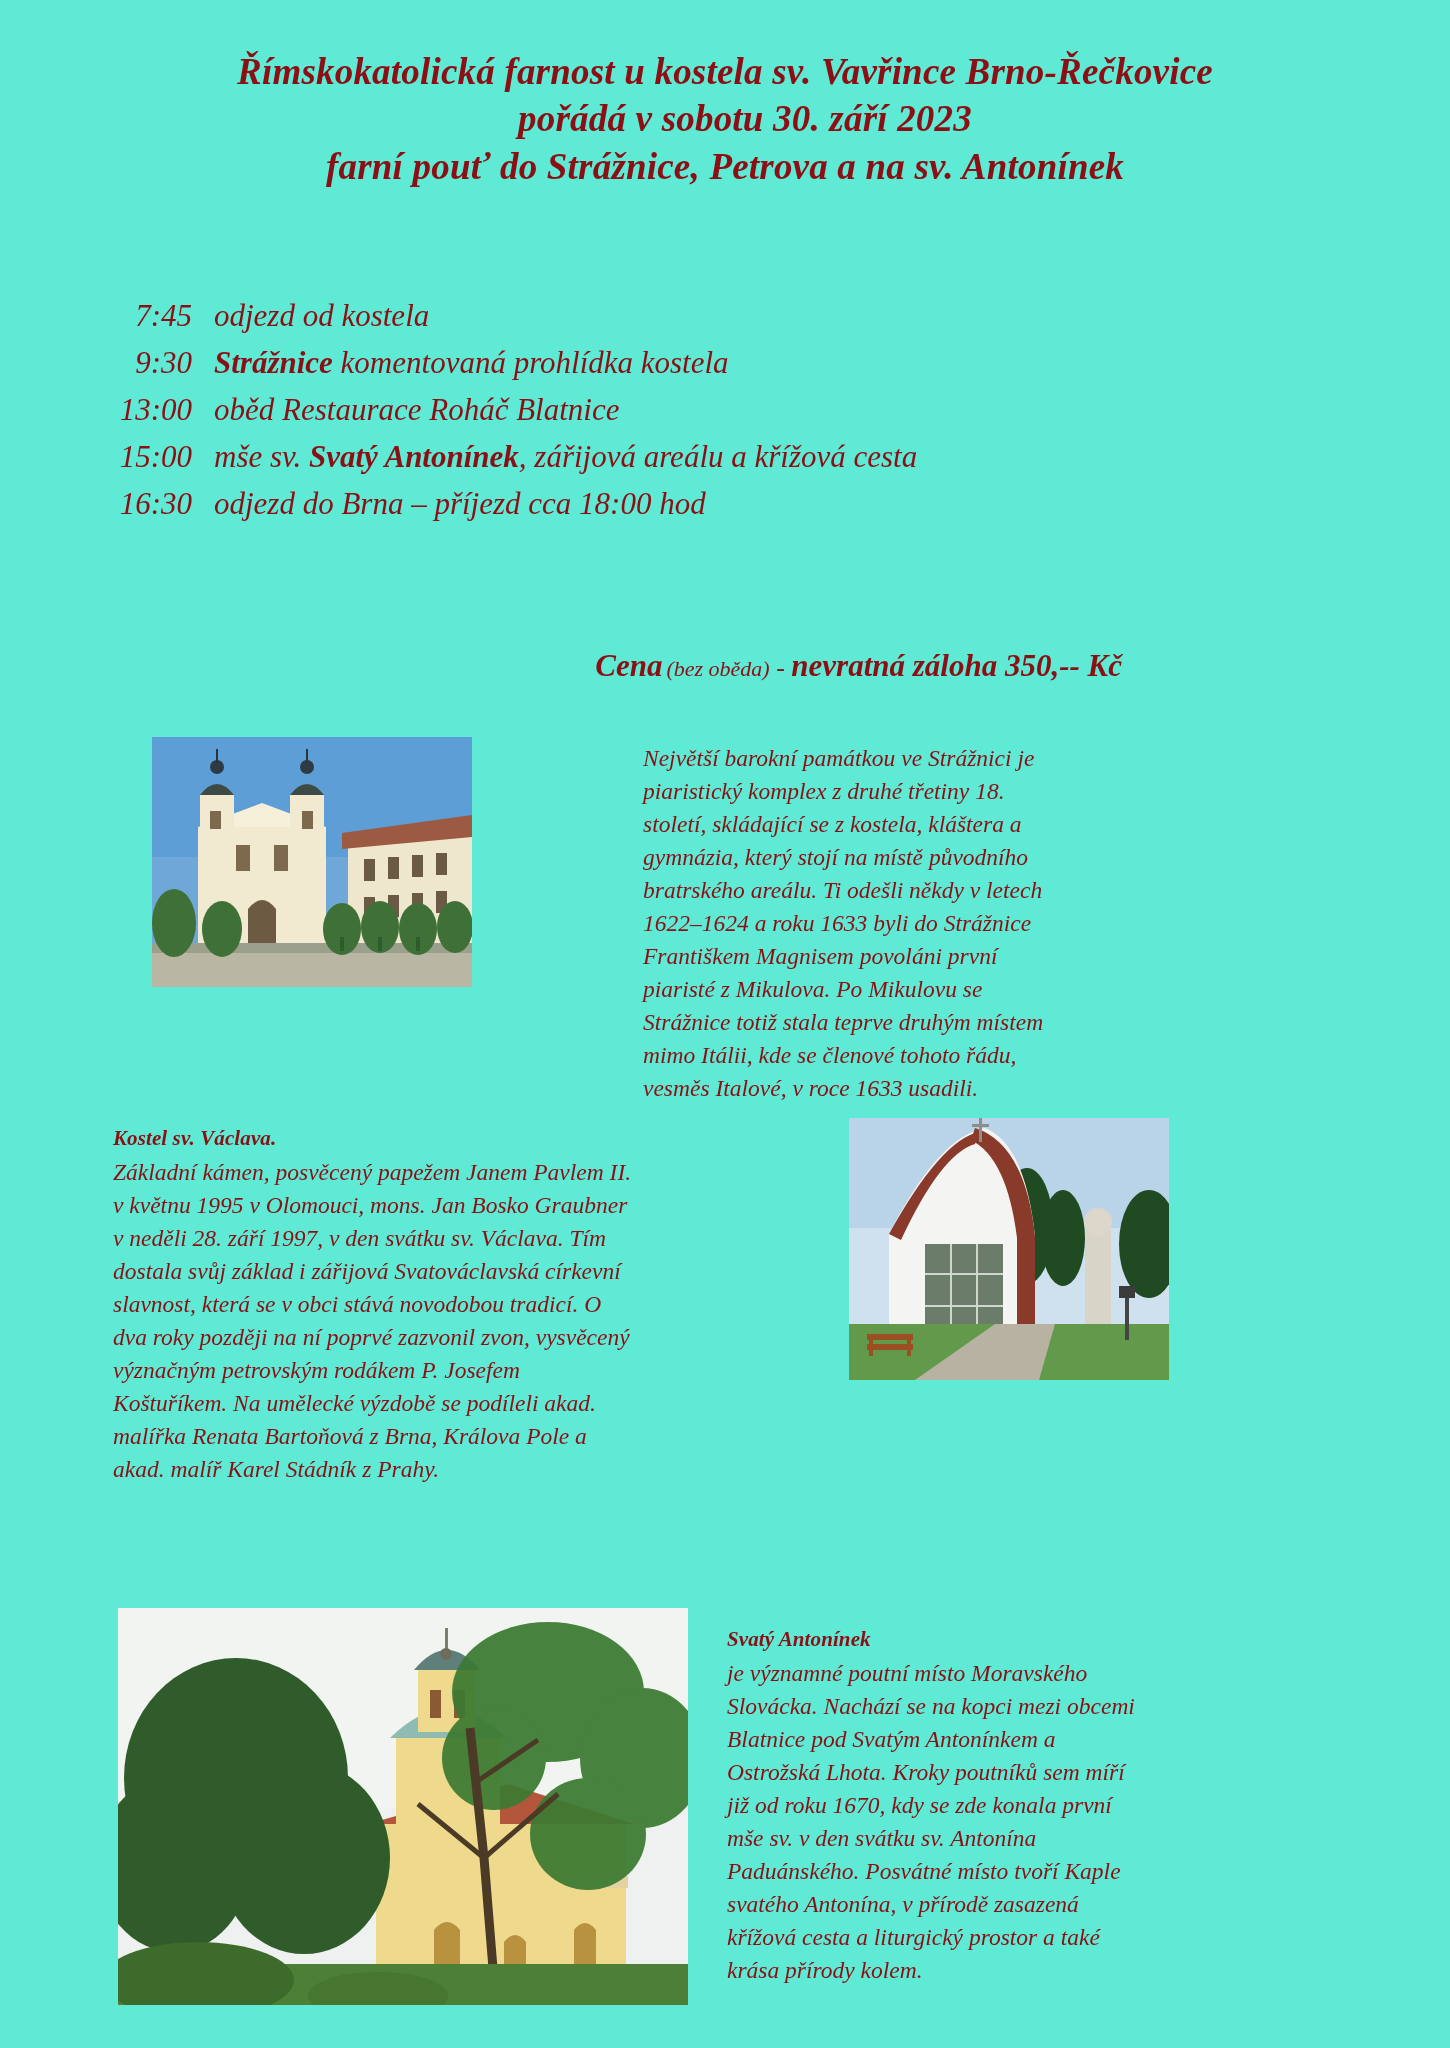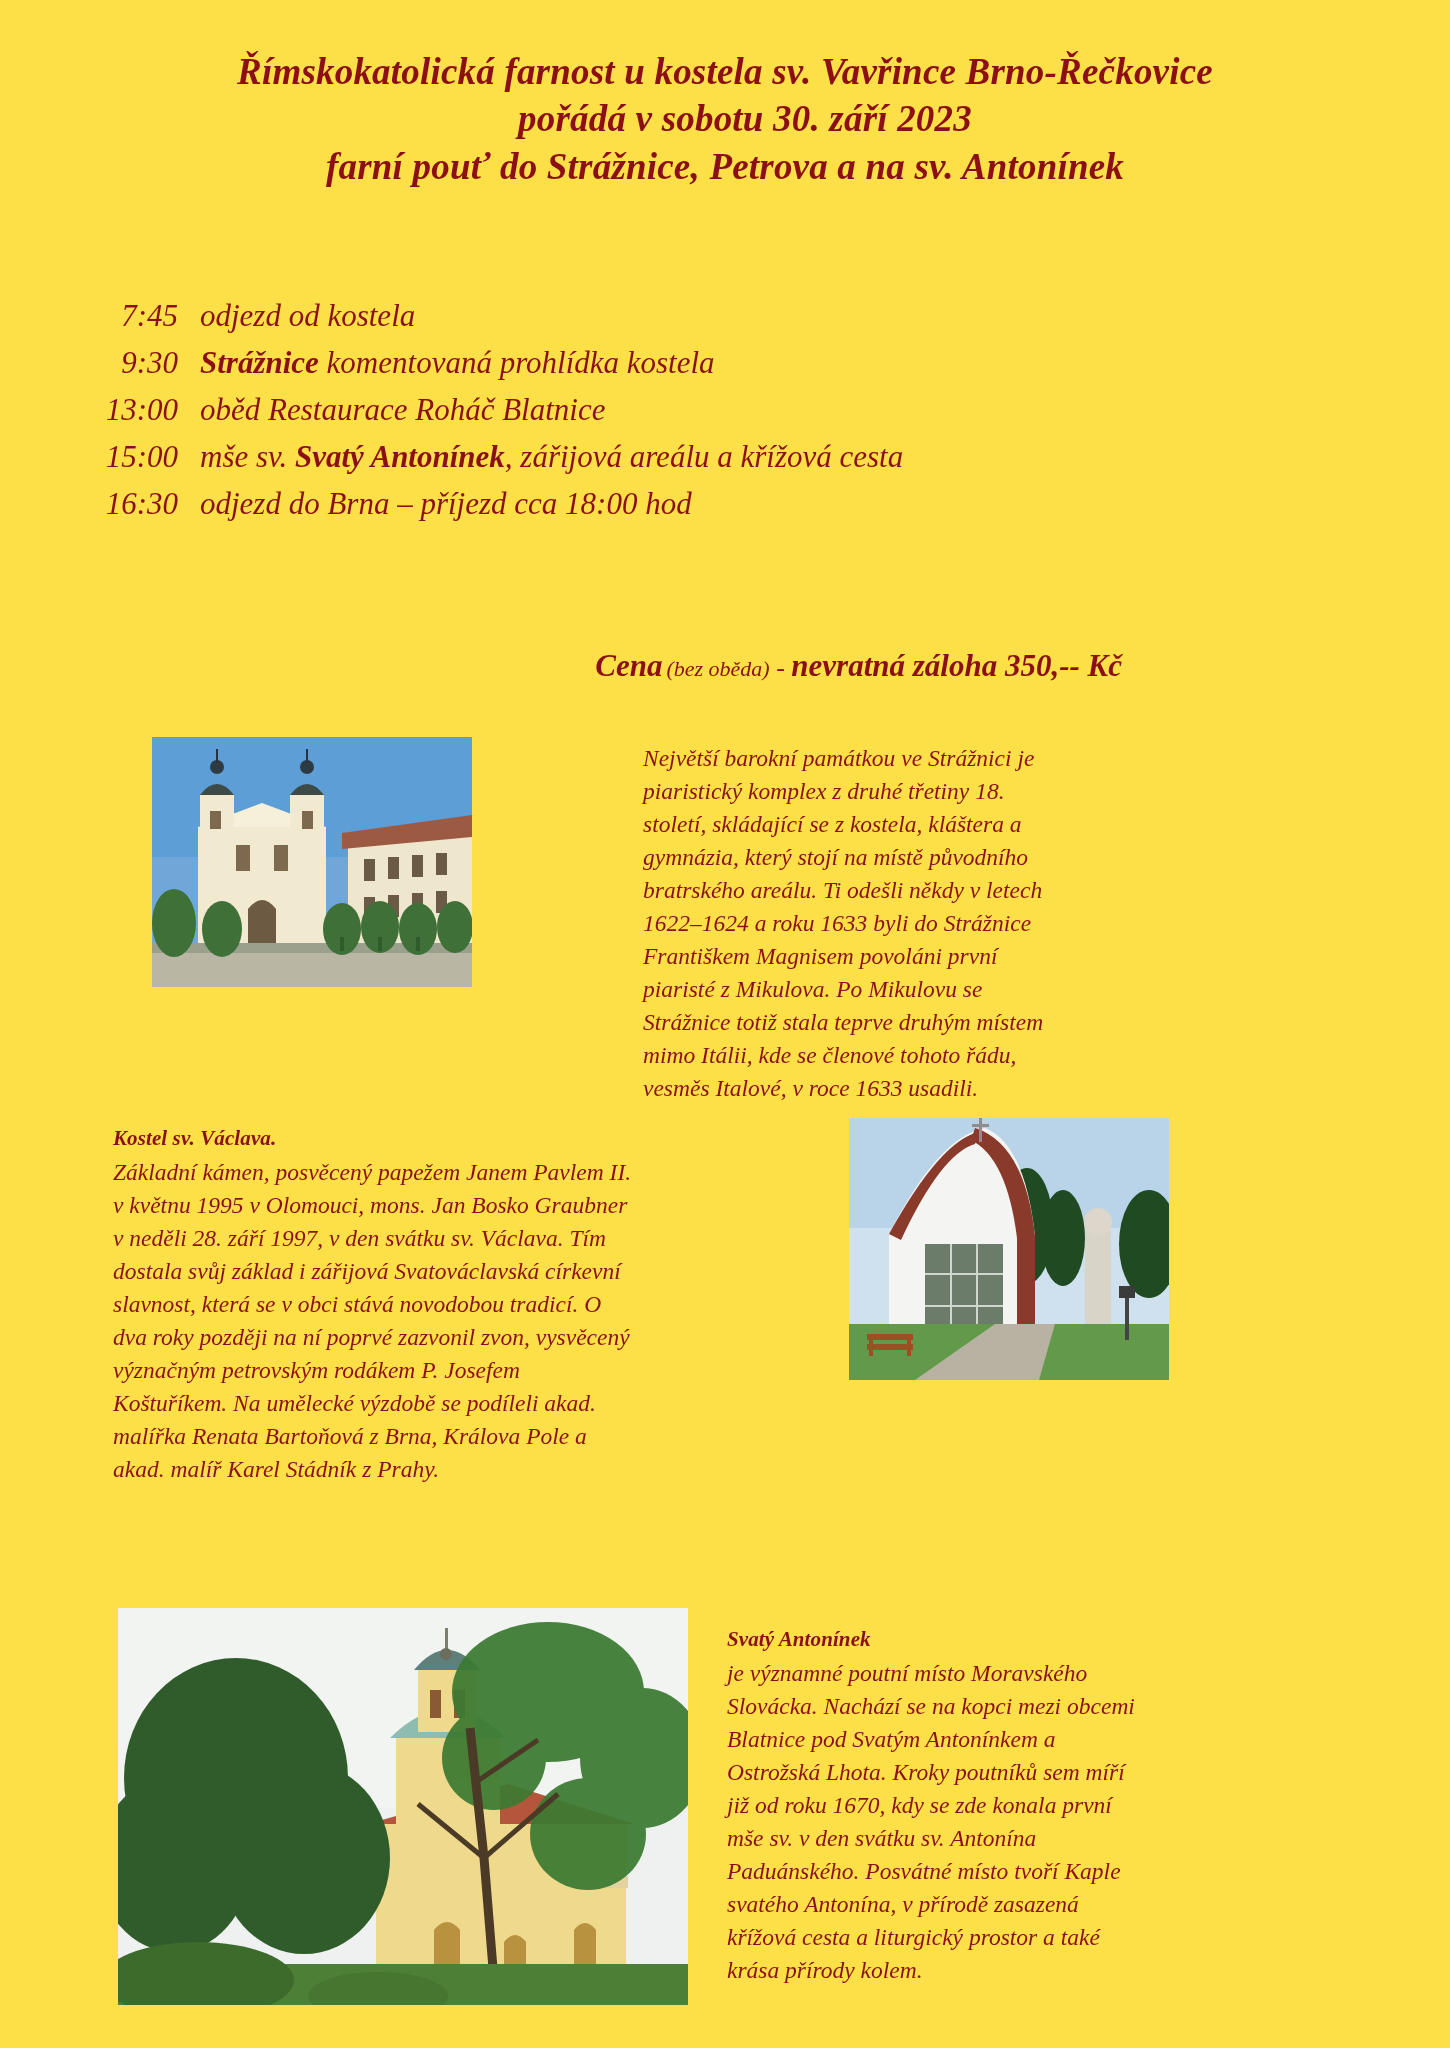--- a/index.html
+++ b/index.html
@@ -6,21 +6,21 @@
   html, body {
     margin: 0;
     padding: 0;
     background: #ffffff;
   }
   .page {
     position: relative;
     width: 1450px;
     height: 2048px;
     margin: 0 auto;
-    background: #fde047;
+    background: #5eead4;
     font-family: "Liberation Serif", "DejaVu Serif", serif;
     color: #8b1111;
     overflow: hidden;
   }
 
   
   .header {
     position: absolute;
     left: 0;
     top: 48px;
@@ -34,23 +34,24 @@
     letter-spacing: 0.2px;
     line-height: 1.28;
   }
   .header-line.l1 { font-size: 37px; }
   .header-line.l2 { font-size: 37px; padding-left: 40px; }
   .header-line.l3 { font-size: 37px; }
 
   
   .schedule {
     position: absolute;
-    left: 8px;
+    left: 0;
     top: 292px;
     width: 1240px;
+    padding-left: 22px;
   }
   .sched-row {
     display: flex;
     align-items: baseline;
     font-style: italic;
     font-size: 31px;
     line-height: 1.52;
     color: #8b1016;
   }
   .sched-time {

